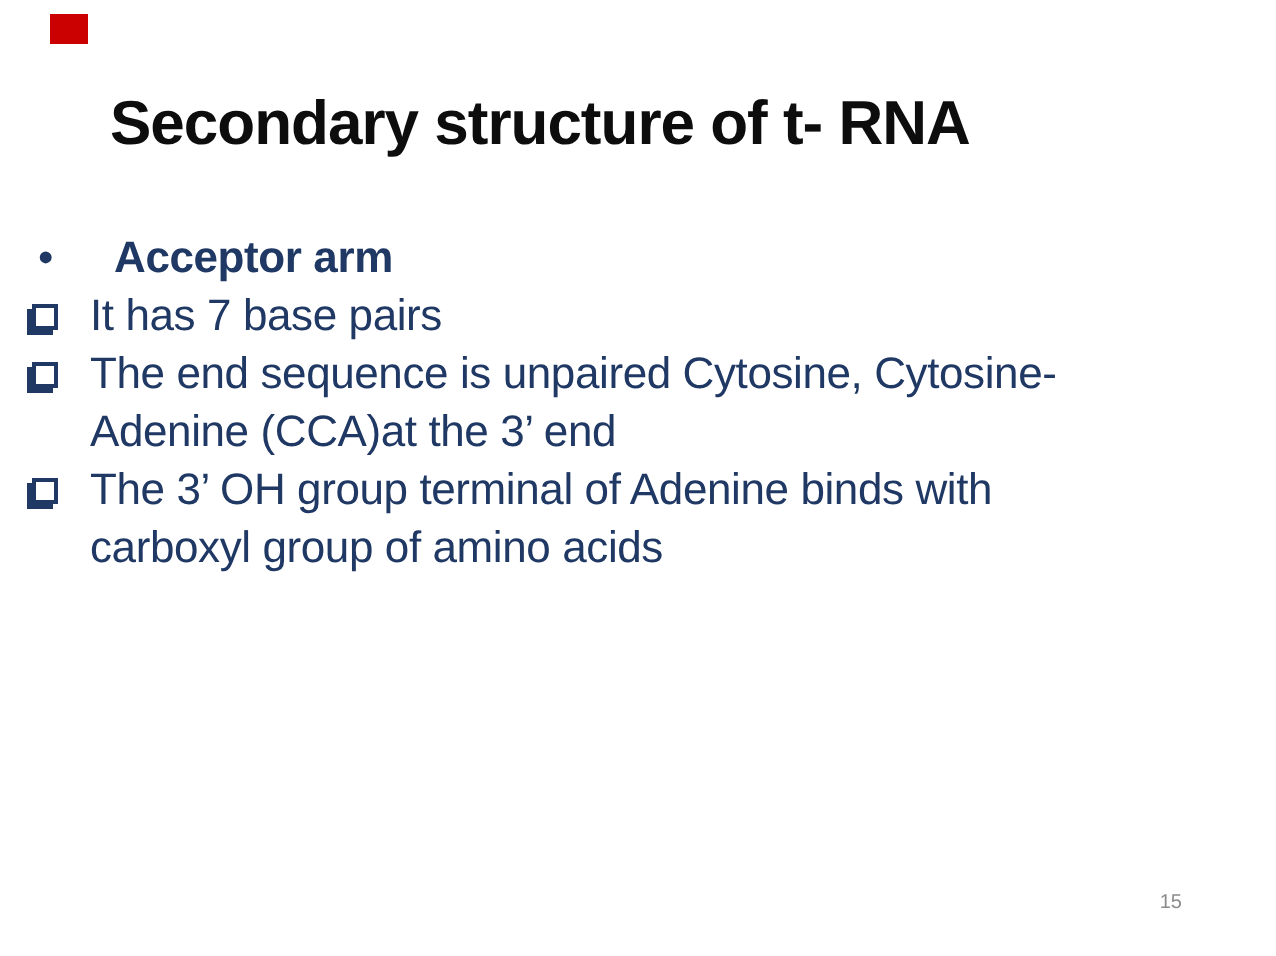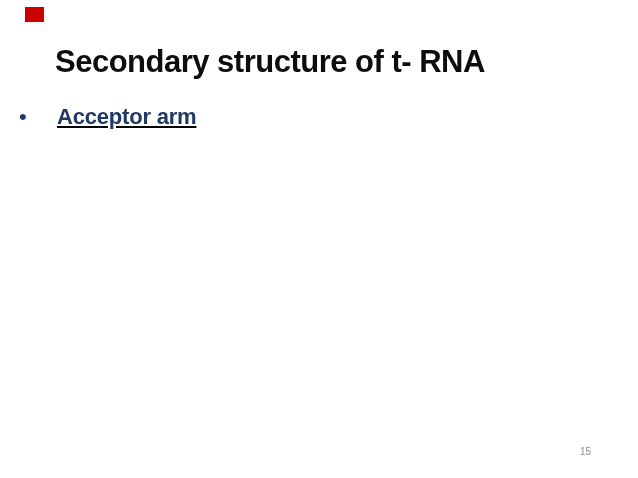--- a/index.html
+++ b/index.html
@@ -26,23 +26,22 @@
     top: 44px;
     font-size: 31px;
     font-weight: 700;
     letter-spacing: -0.5px;
     color: var(--title-color, #0d0d0d);
     white-space: nowrap;
   }
   .body {
     position: absolute;
     left: 14px;
-    top: 102px;
+    top: 114px;
     width: 596px;
-    text-decoration: underline;
   }
   .row {
     display: flex;
     align-items: flex-start;
     font-size: 22px;
     line-height: 29px;
     letter-spacing: -0.2px;
     color: var(--body-color, #1f3864);
   }
   .row.bold .txt { font-weight: 700; }
@@ -80,15 +79,29 @@
 <body>
 
 <div class="slide">
   <div class="marker"></div>
   <h1 class="title">Secondary structure of t- RNA</h1>
   <div class="body">
       <div class="row dot bold">
         <span class="bullet-col dot-glyph"></span>
         <span class="txt">Acceptor arm</span>
       </div>
+      <div class="row checkbox">
+        <span class="bullet-col checkbox-glyph"></span>
+        <span class="txt">It has 7 base pairs</span>
+      </div>
+      <div class="row checkbox">
+        <span class="bullet-col checkbox-glyph"></span>
+        <span class="txt">The end sequence is unpaired Cytosine, Cytosine-
+Adenine (CCA)at the 3’ end</span>
+      </div>
+      <div class="row checkbox">
+        <span class="bullet-col checkbox-glyph"></span>
+        <span class="txt">The 3’ OH group terminal of Adenine binds with
+carboxyl group of amino acids</span>
+      </div>
     </div>
   <div class="page-number">15</div>
 </div>
 
 </body></html>

